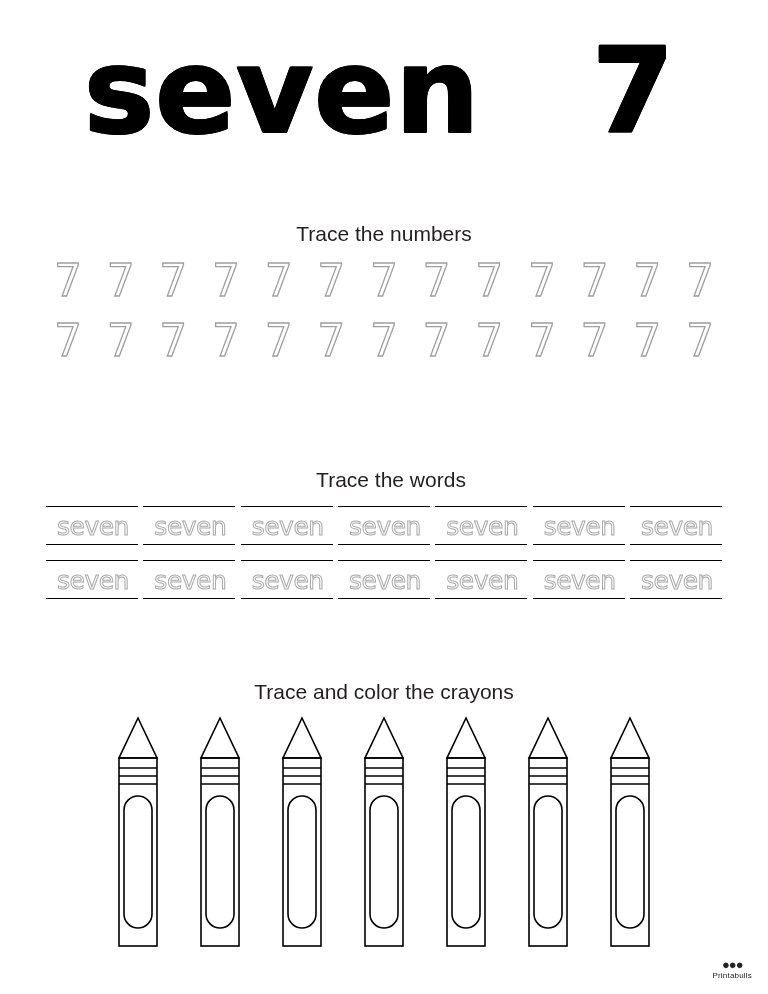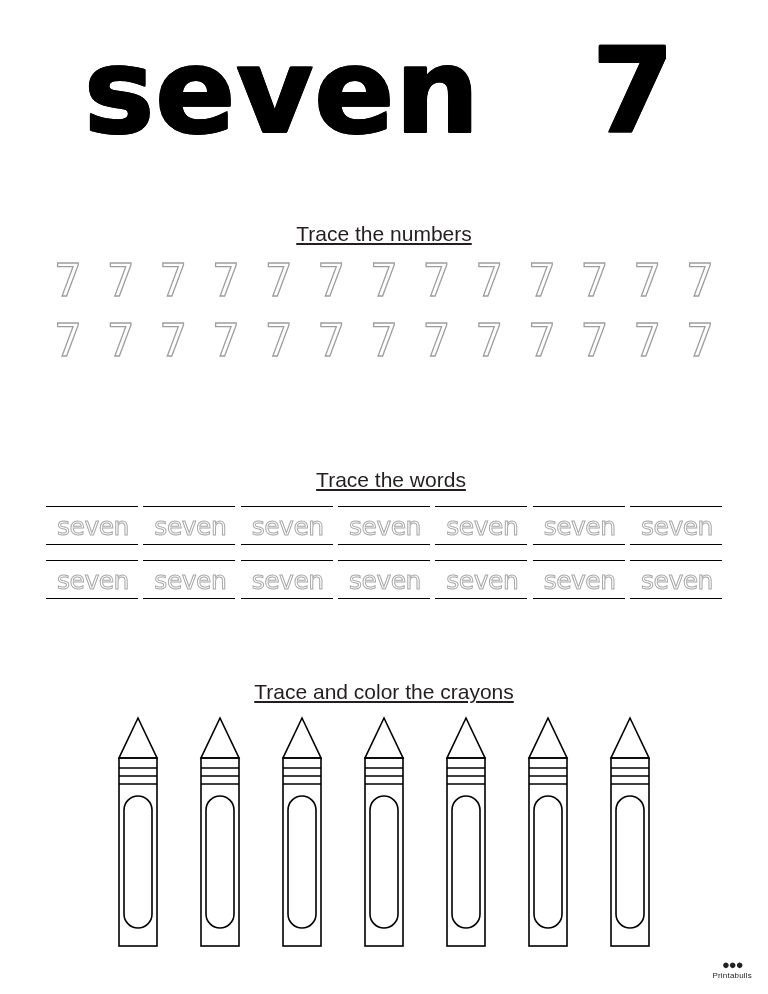--- a/index.html
+++ b/index.html
@@ -53,21 +53,20 @@
   }
 
   
   .section-heading {
     position: absolute;
     width: 768px;
     text-align: center;
     font-size: 21px;
     color: #231f20;
     font-family: "Liberation Sans", sans-serif;
-    text-decoration: underline;
   }
   #heading-numbers { top: 222px; }
   #heading-words   { top: 468px; padding-left: 7px; }
   #heading-crayons { top: 680px; }
 
   
   .num-rows {
     position: absolute;
     left: 0;
     width: 768px;

